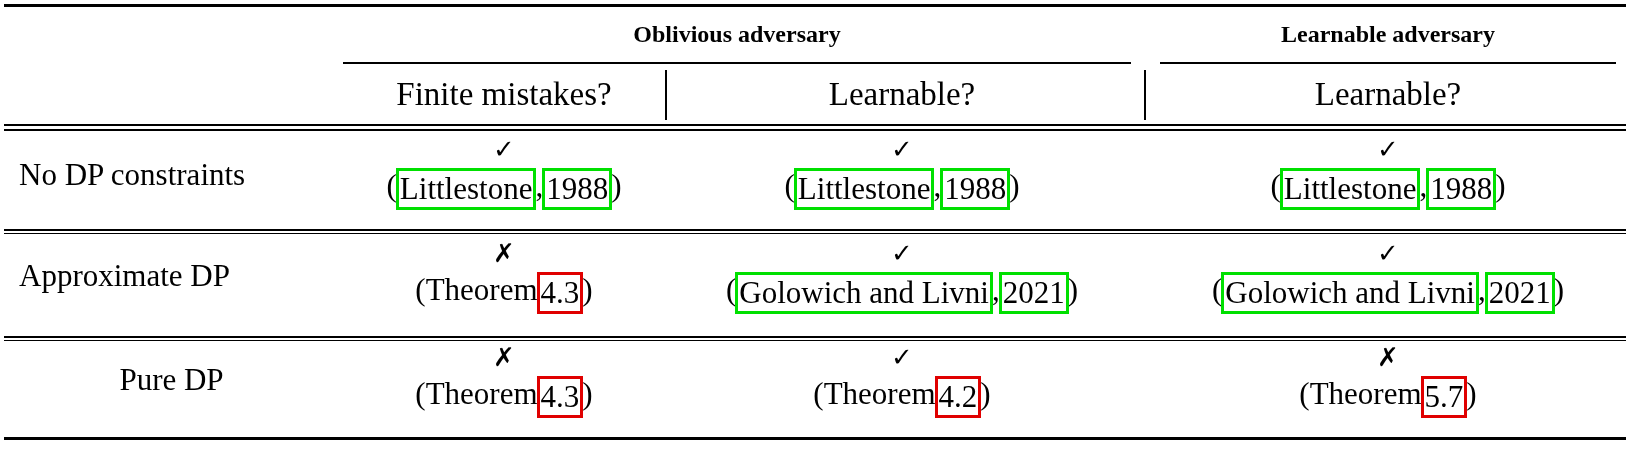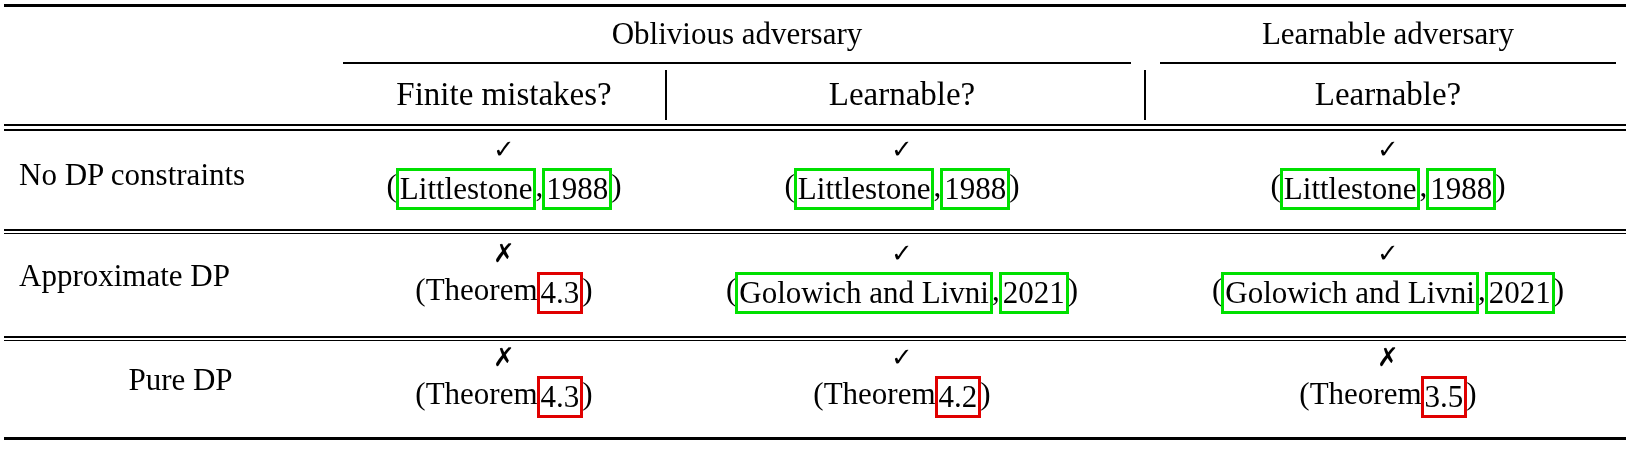--- a/index.html
+++ b/index.html
@@ -56,23 +56,24 @@
     height: 50px;
   }
   .vsep-a { left: 665px; }
   .vsep-b { left: 1144px; }
 
   
   .group-head {
     position: absolute;
     top: 14px;
     text-align: center;
-    font-size: 31px;
+    font-size: 24px;
     line-height: 40px;
     white-space: nowrap;
+    font-weight: bold;
   }
   .group-head-oblivious { left: 343px;  width: 788px; }
   .group-head-adaptive  { left: 1160px; width: 456px; }
 
   
   .sub-head {
     position: absolute;
     top: 74px;
     text-align: center;
     font-size: 33px;
@@ -84,21 +85,21 @@
   .sub-head-c3 { left: 1160px; width: 456px; }
 
   
   .row-label {
     position: absolute;
     font-size: 31px;
     line-height: 40px;
     white-space: nowrap;
   }
   .row-label-left   { left: 19px; }
-  .row-label-center { left: 28px; width: 305px; text-align: center; }
+  .row-label-center { left: 19px; width: 305px; text-align: center; }
   .row-label-r0 { top: 155px; }
   .row-label-r1 { top: 256px; }
   .row-label-r2 { top: 360px; }
 
   
   .cell {
     position: absolute;
     text-align: center;
     white-space: nowrap;
   }
@@ -213,16 +214,16 @@
   <div class="cell cell-c1 cell-r2">
     <span class="mark">✗</span>
     <span class="ref"><span class="paren">(</span><span class="plain">Theorem</span><span class="plain"> </span><span class="hl-red">4.3</span><span class="paren">)</span></span>
   </div>
   <div class="cell cell-c2 cell-r2">
     <span class="mark">✓</span>
     <span class="ref"><span class="paren">(</span><span class="plain">Theorem</span><span class="plain"> </span><span class="hl-red">4.2</span><span class="paren">)</span></span>
   </div>
   <div class="cell cell-c3 cell-r2">
     <span class="mark">✗</span>
-    <span class="ref"><span class="paren">(</span><span class="plain">Theorem</span><span class="plain"> </span><span class="hl-red">3.5</span><span class="paren">)</span></span>
+    <span class="ref"><span class="paren">(</span><span class="plain">Theorem</span><span class="plain"> </span><span class="hl-red">5.7</span><span class="paren">)</span></span>
   </div>
 
 </div>
 
 </body></html>

